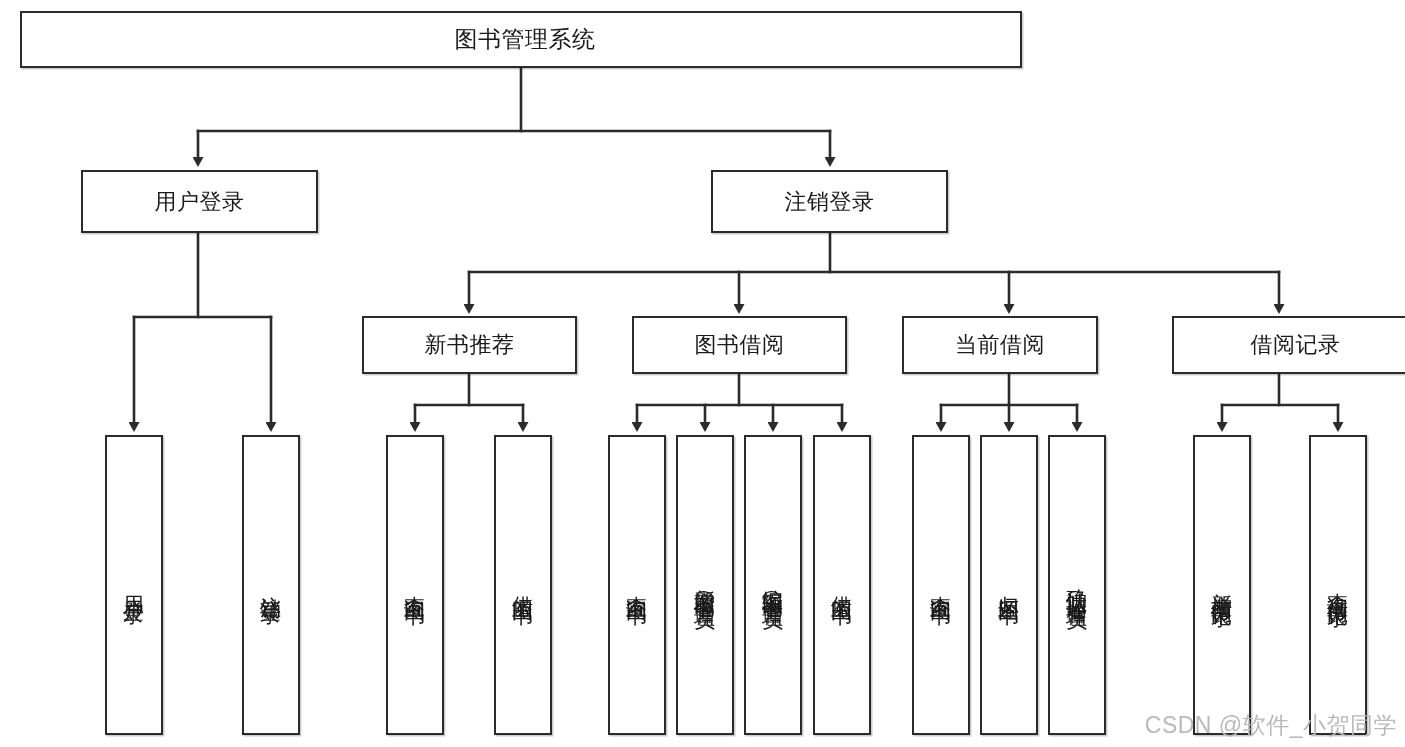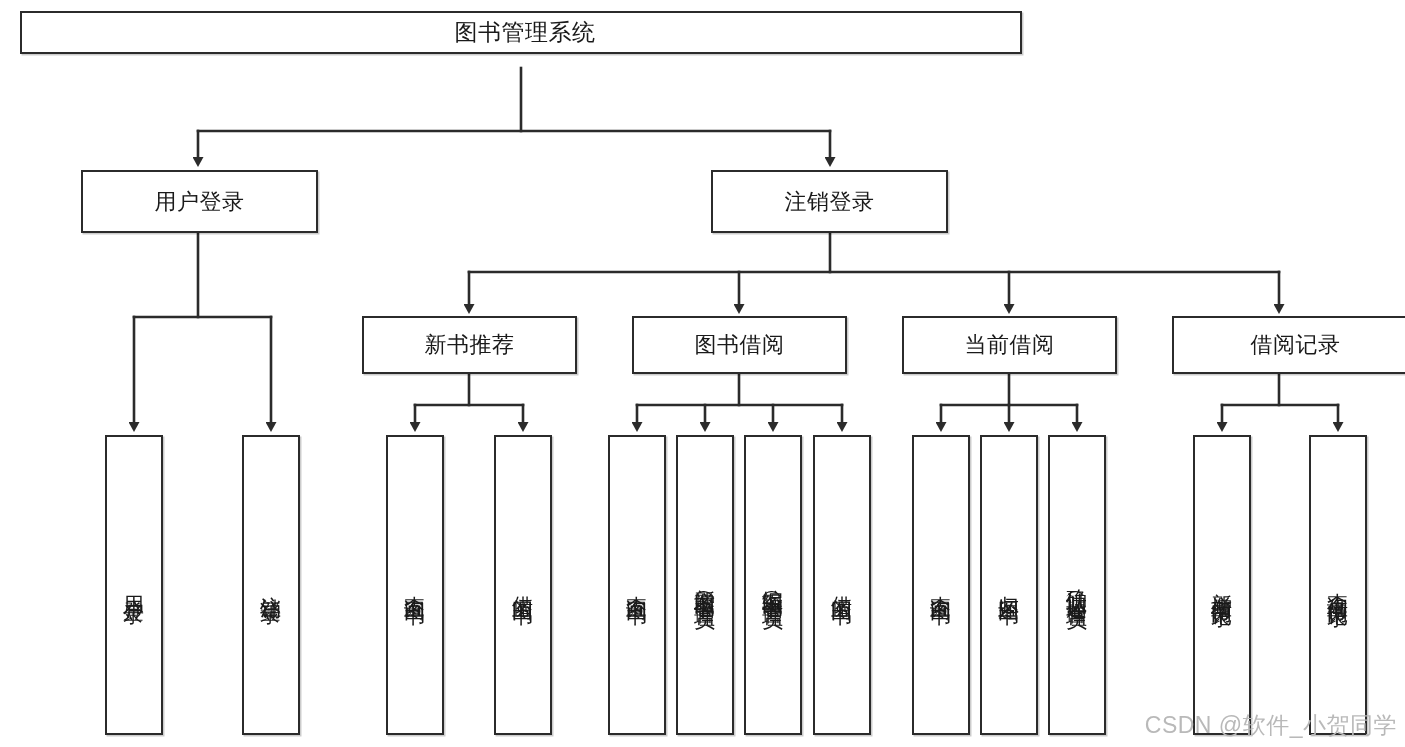--- a/index.html
+++ b/index.html
@@ -120,38 +120,38 @@
       <path d="M1009,405 L1009,423" marker-end="url(#arrow)"></path>
       <path d="M1077,405 L1077,423" marker-end="url(#arrow)"></path>
 
       <path d="M1279,374 L1279,405"></path>
       <path d="M1222,405 L1338,405"></path>
       <path d="M1222,405 L1222,423" marker-end="url(#arrow)"></path>
       <path d="M1338,405 L1338,423" marker-end="url(#arrow)"></path>
     </g>
   </svg>
 
-  <div class="node root horiz" style="left:20px; top:11px; width:1002px; height:43px;padding-left:8px;">
+  <div class="node root horiz" style="left:20px; top:11px; width:1002px; height:57px;padding-left:8px;">
     <span class="node-label">图书管理系统</span>
   </div>
 
   <div class="node horiz" style="left:81px; top:170px; width:237px; height:63px;">
     <span class="node-label">用户登录</span>
   </div>
   <div class="node horiz" style="left:711px; top:170px; width:237px; height:63px;">
     <span class="node-label">注销登录</span>
   </div>
 
   <div class="node horiz" style="left:362px; top:316px; width:215px; height:58px;">
     <span class="node-label">新书推荐</span>
   </div>
   <div class="node horiz" style="left:632px; top:316px; width:215px; height:58px;">
     <span class="node-label">图书借阅</span>
   </div>
-  <div class="node horiz" style="left:902px; top:316px; width:215px; height:58px;">
+  <div class="node horiz" style="left:902px; top:316px; width:196px; height:58px;">
     <span class="node-label">当前借阅</span>
   </div>
   <div class="node horiz" style="left:1172px; top:316px; width:247px; height:58px;">
     <span class="node-label">借阅记录</span>
   </div>
 
   <div class="node vert" style="left:105px; top:435px; width:58px; height:300px;">
     <span class="node-label">用户登录</span>
   </div>
   <div class="node vert" style="left:242px; top:435px; width:58px; height:300px;">

